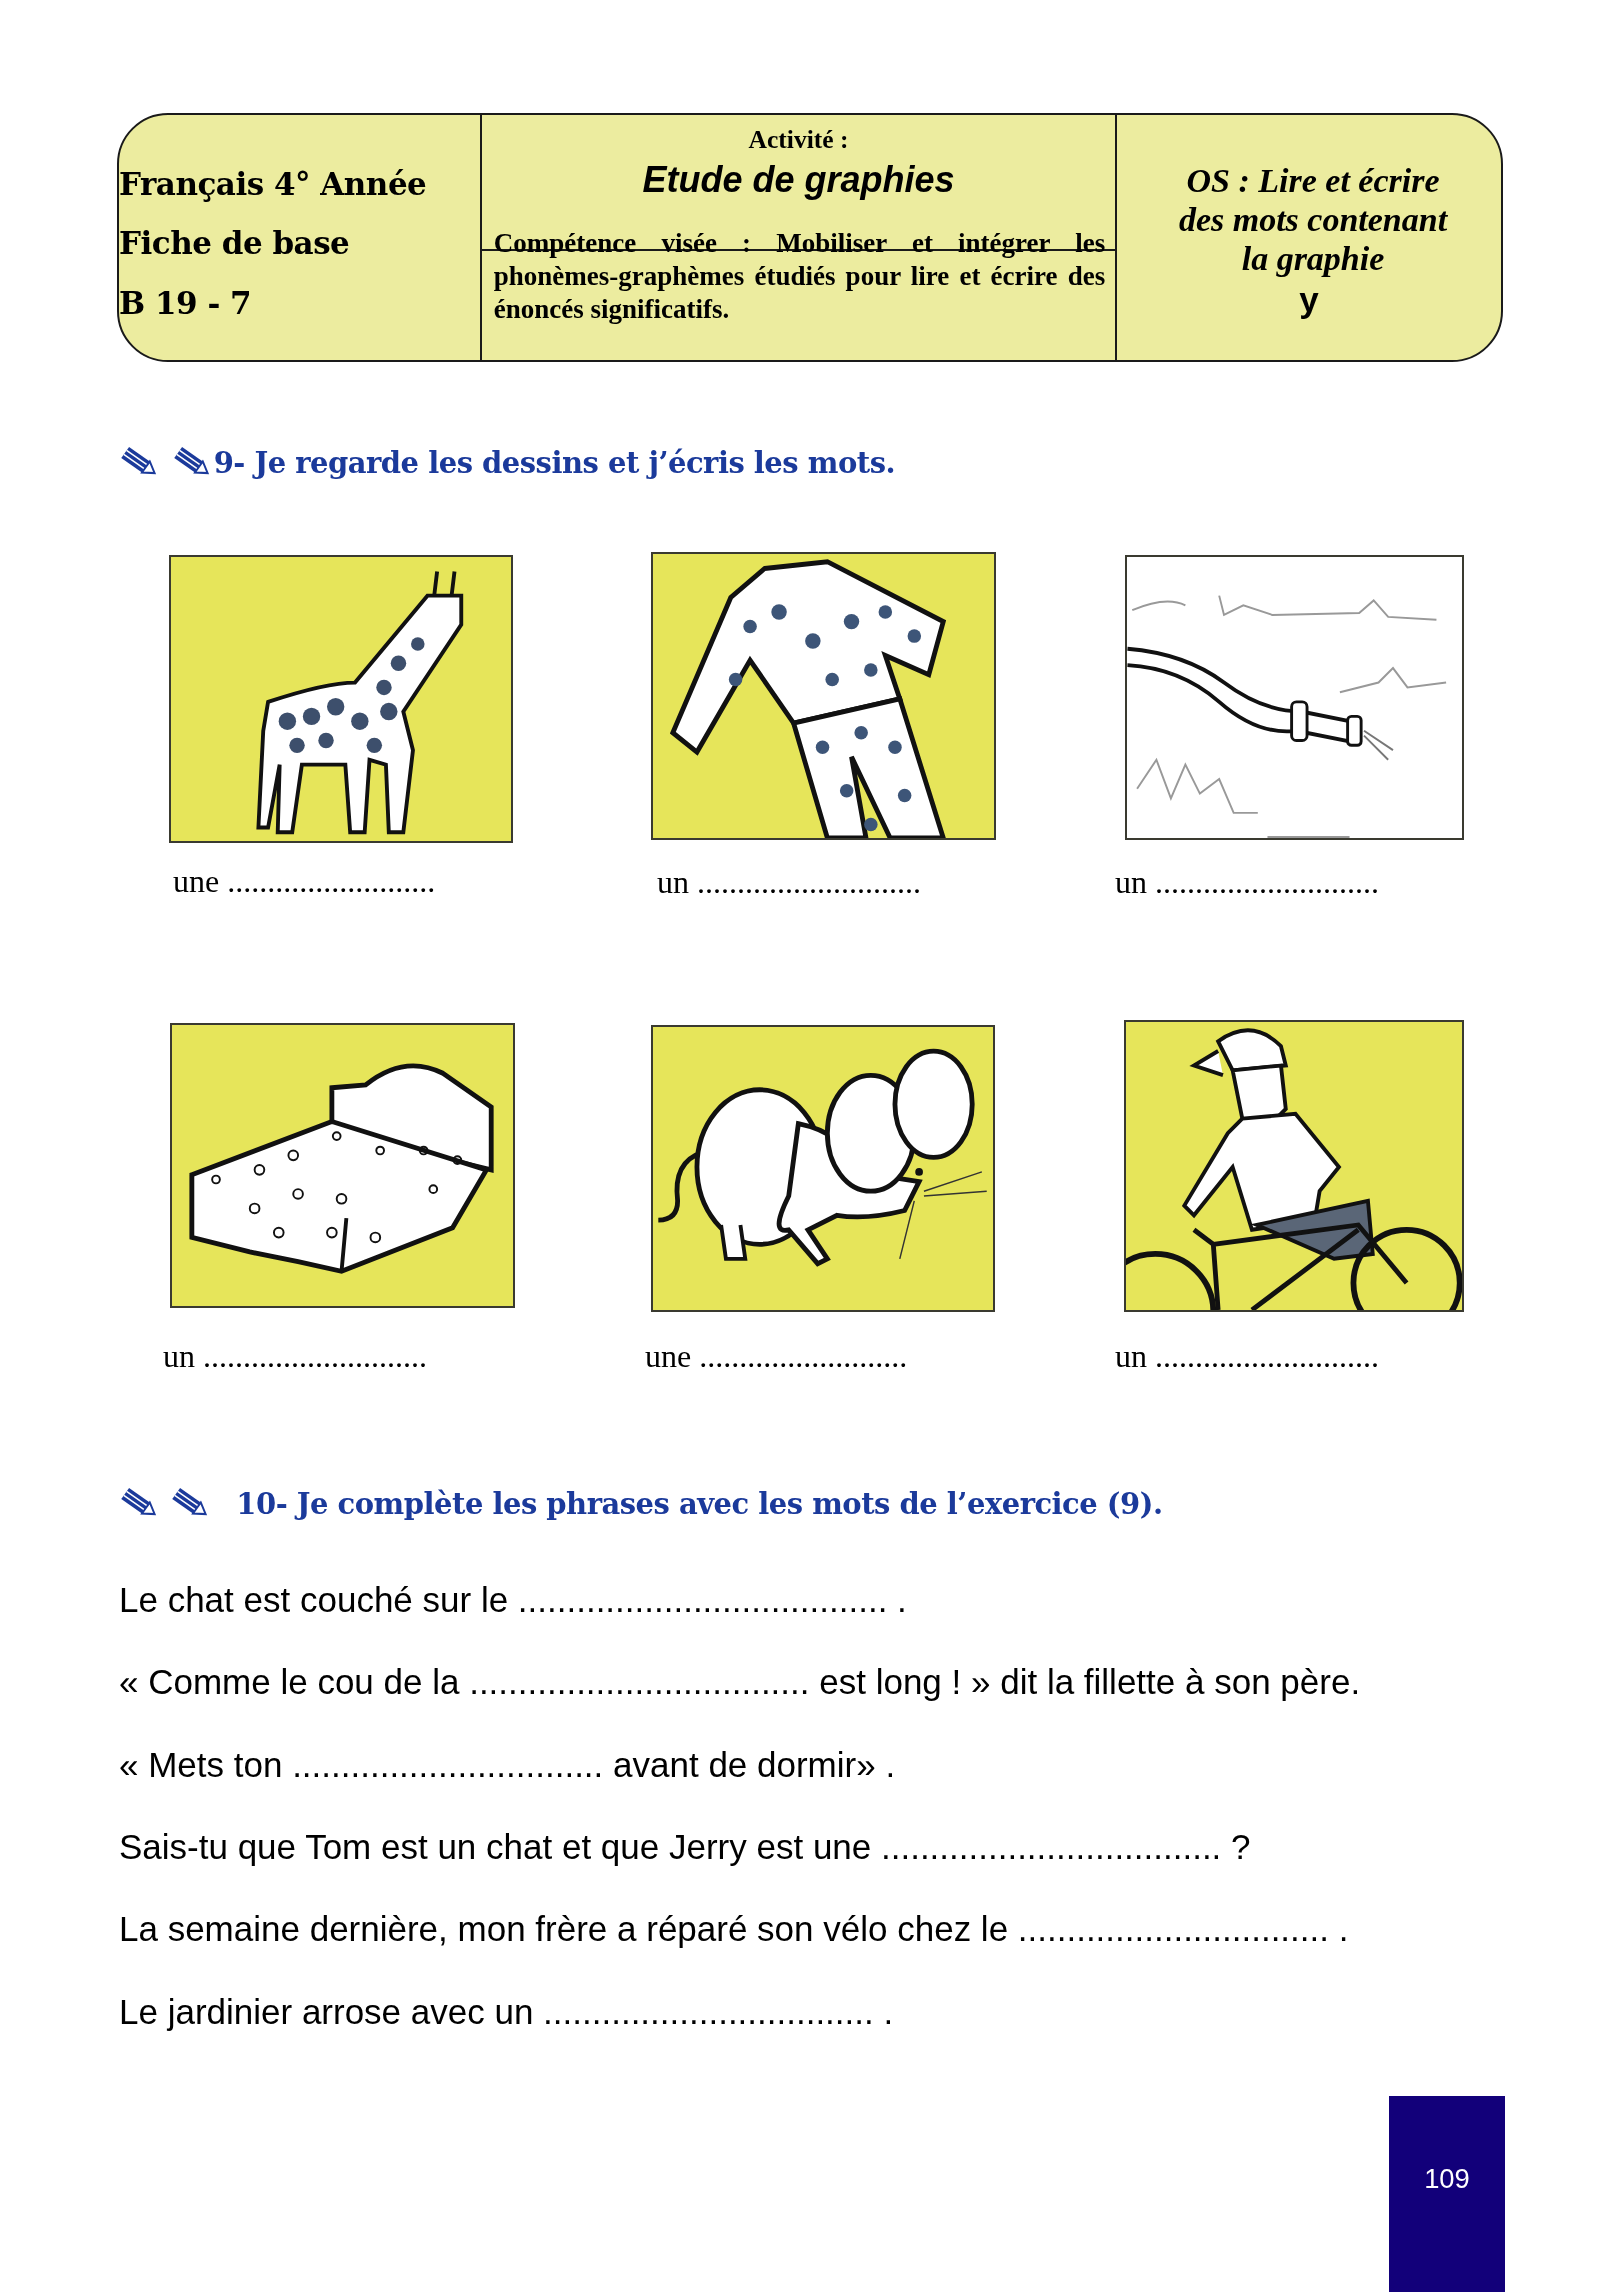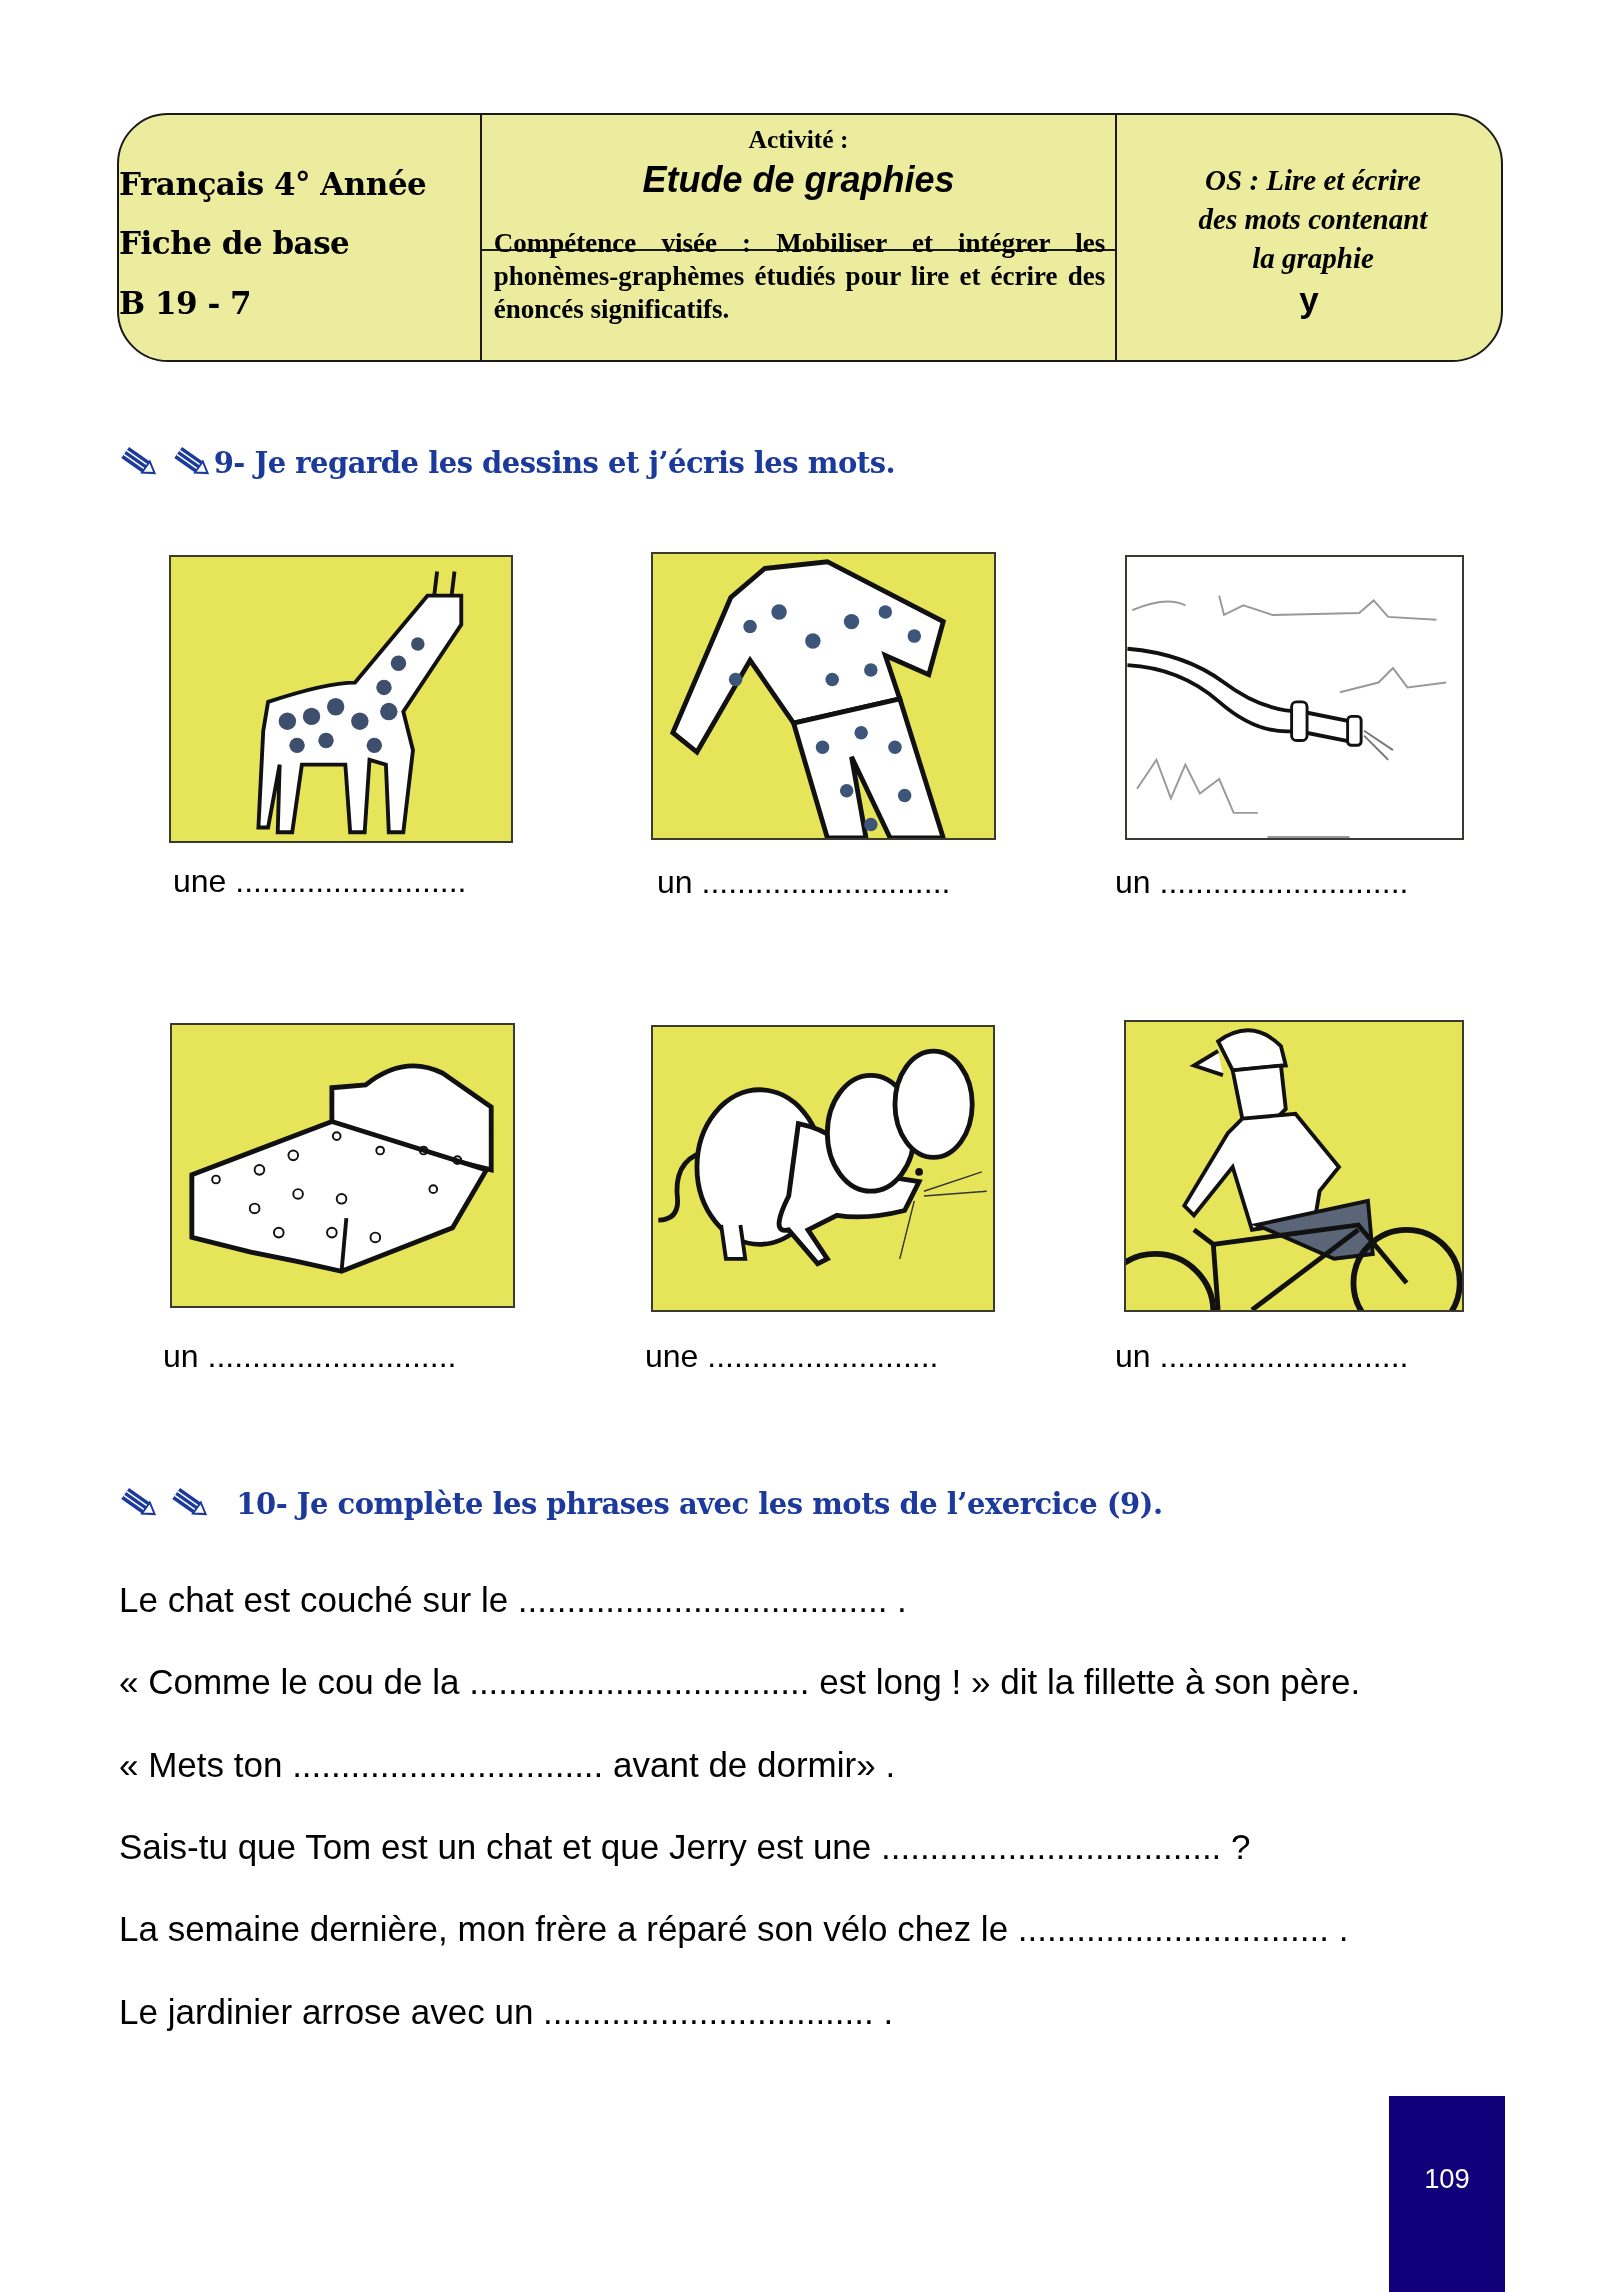--- a/index.html
+++ b/index.html
@@ -15,35 +15,35 @@
   .h-left .line { position:absolute; left:0; right:0; text-align:left;
                   font-family:"DejaVu Serif", serif; font-weight:bold; font-size:31px; letter-spacing:-0.5px; }
   .h-mid .top { position:absolute; left:0; right:0; top:0; height:136px; border-bottom:2.9px solid #1a1a1a; box-sizing:border-box; }
   .h-mid .activite { position:absolute; left:0; right:0; top:9.8px; text-align:center;
                      font-family:"Liberation Serif", serif; font-weight:bold; font-size:25.5px; }
   .h-mid .etude { position:absolute; left:0; right:0; top:44px; text-align:center;
                   font-family:"Liberation Sans", sans-serif; font-weight:bold; font-style:italic; font-size:36px; }
   .h-mid .comp { position:absolute; left:11.8px; right:9.8px; top:112px;
                  font-family:"Liberation Serif", serif; font-weight:bold; font-size:27px; line-height:33px; text-align:justify; }
   .h-right .os { position:absolute; left:0; right:0; top:46px; text-align:center;
-                 font-family:"Liberation Serif", serif; font-weight:bold; font-style:italic; font-size:29px; line-height:39px;padding-left:8px; }
+                 font-family:"Liberation Serif", serif; font-weight:bold; font-style:italic; font-size:34px; line-height:39px;padding-left:8px; }
   .h-right .grapheme { position:absolute; left:0; right:0; top:165px; text-align:center;
                        font-family:"Liberation Sans", sans-serif; font-weight:bold; font-size:35px; }
 
   
   .heading { position:absolute; left:120px; height:39px; display:flex; align-items:center; color:#1b3a9b;
              font-family:"DejaVu Serif", serif; font-weight:bold; font-size:29px; letter-spacing:-0.5px; white-space:nowrap; }
   .pencil { display:inline-block; width:39px; height:35px; margin-right:13.7px; }
   .heading .label { margin-left:0; }
 
   
   .pic { position:absolute; border:2px solid #3a3a30; box-sizing:border-box; background:#e6e55a; overflow:hidden; }
   .pic.white { background:#ffffff; }
   .pic svg { width:100%; height:100%; display:block; }
-  .caption { position:absolute; font-family:Liberation Sans, sans-serif; font-size:32px; white-space:nowrap; }
+  .caption { position:absolute; font-family:Liberation Serif, serif; font-size:32px; white-space:nowrap; }
 
   
   .sentence { position:absolute; left:119px; font-family:"Liberation Sans", sans-serif; font-size:35px; white-space:nowrap; }
 
   
   .pagebox { position:absolute; left:1389px; top:2096px; width:116px; height:197px; background:#12007a; }
   .pagebox span { position:absolute; left:0; right:0; top:67px; text-align:center; color:#fff;
                   font-family:Liberation Sans, sans-serif; font-size:27.4px; }
 </style>
 </head>

